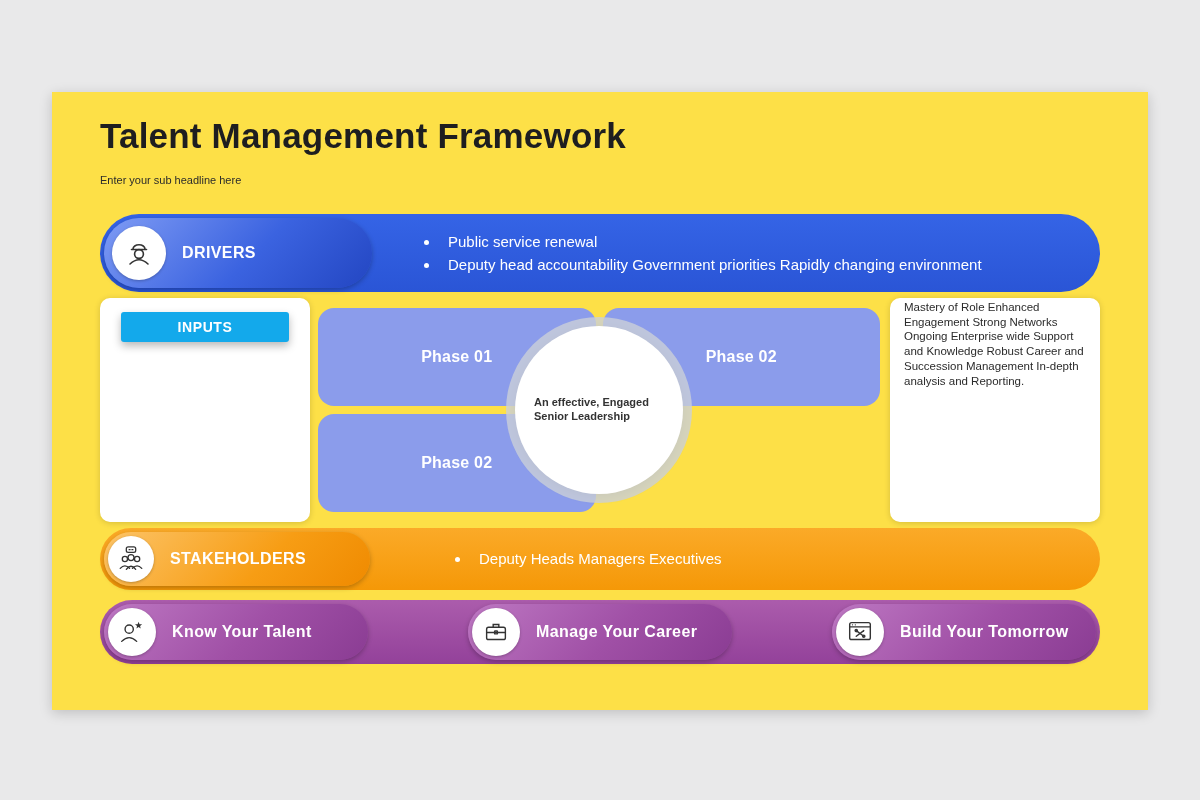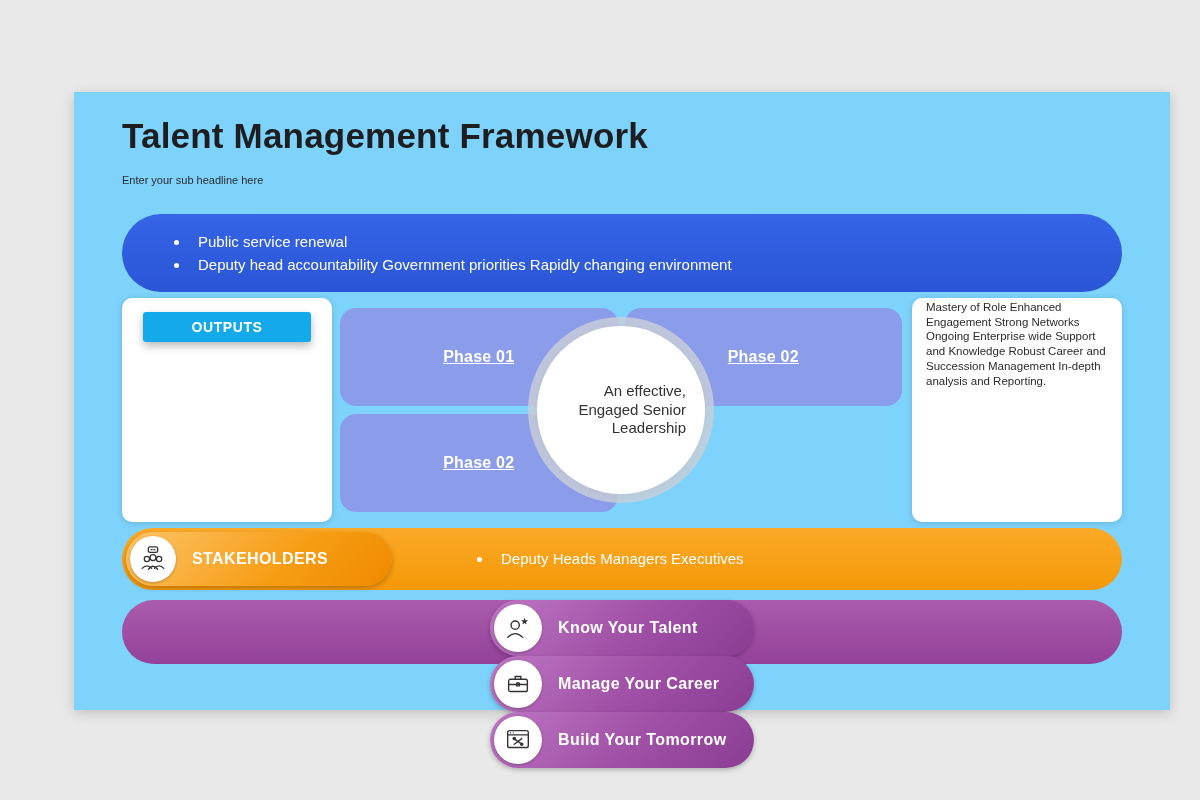--- a/index.html
+++ b/index.html
@@ -4,38 +4,38 @@
 <style>
   html,body{margin:0;padding:0;}
   body{
     width:1200px;height:800px;
     background:#e9e9ea;
     font-family:"Liberation Sans", sans-serif;
     position:relative;overflow:hidden;
   }
   .slide{
     position:absolute;left:52px;top:92px;width:1096px;height:618px;
-    background:#7dd3fc;box-shadow:0 3px 12px rgba(0,0,0,0.18);margin-left:22px;
+    background:#fde047;box-shadow:0 3px 12px rgba(0,0,0,0.18);
   }
   .title{
     position:absolute;left:48px;top:24px;
     font-size:35px;font-weight:600;color:#1e1e20;letter-spacing:.2px;
   }
   .subtitle{
     position:absolute;left:48px;top:82px;
     font-size:11px;color:#2b2b2b;
   }
   
   .bar{
     position:absolute;left:48px;width:1000px;
     display:flex;align-items:center;
   }
   .bar-drivers{top:122px;height:78px;border-radius:39px;background:linear-gradient(180deg,#3564e6,#2a55d6);}
   .bar-stakeholders{top:436px;height:62px;border-radius:31px;background:linear-gradient(180deg,#fbaa28,#f59807);gap:31px;}
-  .bar-bottom{top:508px;height:64px;border-radius:32px;background:linear-gradient(180deg,#ab5cac,#93419a);justify-content:space-between;padding:0 4px;box-sizing:border-box;flex-direction:column;}
+  .bar-bottom{top:508px;height:64px;border-radius:32px;background:linear-gradient(180deg,#ab5cac,#93419a);justify-content:space-between;padding:0 4px;box-sizing:border-box;}
   .pill{
     display:flex;align-items:center;flex:0 0 auto;
     box-sizing:border-box;
   }
   .pill-drivers{
     margin-left:4px;width:268px;height:70px;border-radius:35px;
     background:linear-gradient(135deg,#7e9bf4 0%,#3b63e0 55%,#2346c2 100%);
     box-shadow:0 2px 5px rgba(0,0,0,0.25);
   }
   .pill-stakeholders{
@@ -87,50 +87,61 @@
     position:absolute;left:266px;top:216px;width:562px;height:204px;
   }
   .phase-grid{
     display:grid;width:100%;height:100%;
     grid-template-columns:1fr 1fr;grid-template-rows:1fr 1fr;
     column-gap:7px;row-gap:8px;
   }
   .phase-block{
     background:#8b9ceb;border-radius:16px;
     display:flex;align-items:center;justify-content:center;
-    color:#ffffff;font-weight:bold;font-size:16px;letter-spacing:.2px;text-decoration:underline;
+    color:#ffffff;font-weight:bold;font-size:16px;letter-spacing:.2px;
   }
   .center-circle{
     position:absolute;left:50%;top:50%;transform:translate(-50%,-50%);
     width:168px;height:168px;border-radius:50%;background:#ffffff;
     box-shadow:0 0 0 9px rgba(203,207,216,0.8),0 2px 8px rgba(0,0,0,0.2);
     display:flex;align-items:center;justify-content:center;z-index:2;
   }
   .center-circle .ct{
-    width:130px;text-align:right;font-weight:normal;font-size:15px;color:#333;line-height:1.25;
+    width:130px;text-align:left;font-weight:bold;font-size:11px;color:#333;line-height:1.25;
   }
   svg.icon{display:block;}
 </style>
 </head>
 <body>
 
 <div class="slide">
 
   <div class="title">Talent Management Framework</div>
   <div class="subtitle">Enter your sub headline here</div>
 
   <div class="bar bar-drivers">
+    <div class="pill pill-drivers">
+      <span class="icon-circle lg">
+        <svg class="icon" width="32" height="32" viewBox="0 0 32 32" fill="none" stroke="#333" stroke-width="1.6" stroke-linecap="round">
+          <path d="M10 12 a6 4.2 0 0 1 12 0"></path>
+          <line x1="8.5" y1="12.5" x2="23.5" y2="12.5"></line>
+          <circle cx="16" cy="17" r="4.4"></circle>
+          <path d="M7 27 q9 -8.5 18 0"></path>
+        </svg>
+      </span>
+      <span class="pill-label">DRIVERS</span>
+    </div>
     <ul class="bar-bullets">
       <li>Public service renewal</li>
       <li>Deputy head accountability Government priorities Rapidly changing environment</li>
     </ul>
   </div>
 
   <div class="side-card left">
-    <div class="side-header">OUTPUTS</div>
+    <div class="side-header">INPUTS</div>
   </div>
 
   <div class="phases-wrap">
     <div class="phase-grid">
       <div class="phase-block">Phase 01</div>
       <div class="phase-block">Phase 02</div>
       <div class="phase-block">Phase 02</div>
     </div>
     <div class="center-circle">
       <div class="ct">An effective, Engaged Senior Leadership</div>

